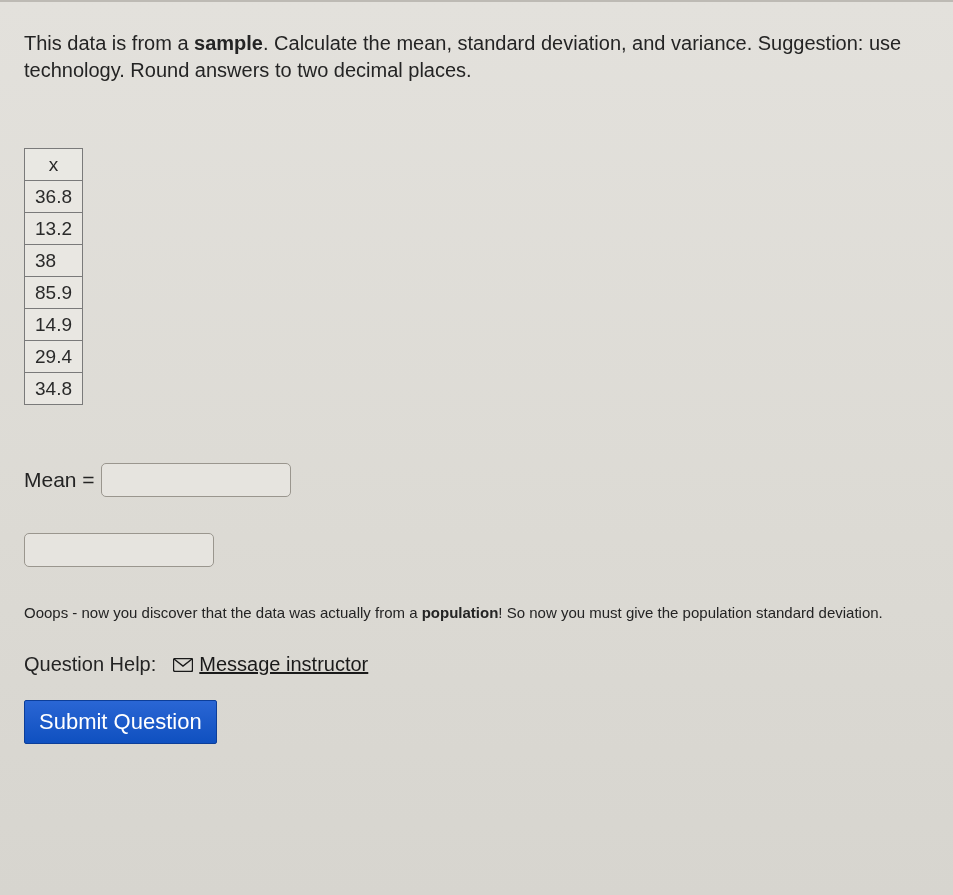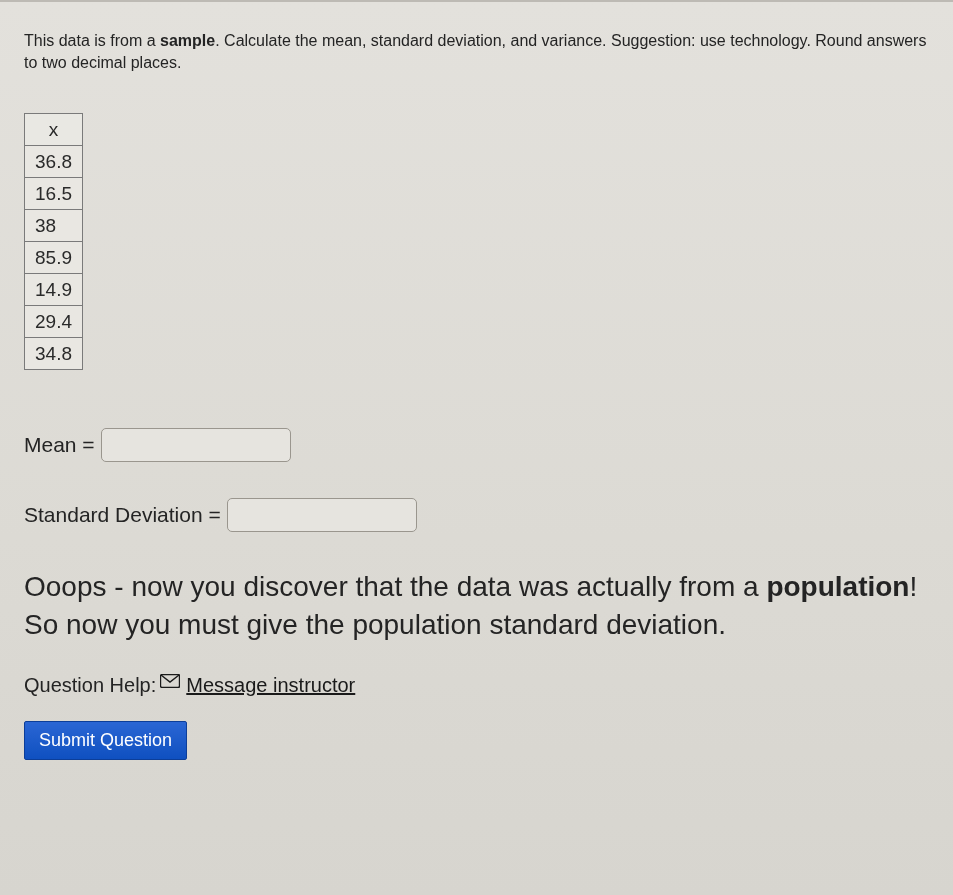--- a/index.html
+++ b/index.html
@@ -14,23 +14,23 @@
     overflow: hidden;
   }
   .page {
     border-top: 2px solid #bdbab4;
     padding: 28px 24px 20px 24px;
     background: #e0ded9;
     background: linear-gradient(180deg,#e3e1dc 0%, #dcdad4 60%, #d7d5cf 100%);
     min-height: 895px;
   }
   .prompt {
-    font-size: 16px;
+    font-size: 20px;
     line-height: 1.35;
-    margin-bottom: 40px;
+    margin-bottom: 64px;
     color: #242424;
   }
   .prompt b { font-weight: 700; }
 
   table.data {
     border-collapse: collapse;
     margin-bottom: 58px;
   }
   table.data th, table.data td {
     border: 1px solid #7a7a7a;
@@ -60,56 +60,57 @@
     height: 34px;
     width: 190px;
     border: 1px solid #9a968e;
     border-radius: 5px;
     background: #e6e4df;
     font-size: 18px;
     padding: 0 8px;
   }
 
   .ooops {
-    font-size: 28px;
+    font-size: 15px;
     line-height: 1.35;
     margin-top: 34px;
     margin-bottom: 30px;
     color: #242424;
   }
   .ooops b { font-weight: 700; }
 
   .help-row {
     font-size: 20px;
     color: #242424;
     margin-top: 20px;
     margin-bottom: 24px;
     display: flex;
     align-items: center;
-    gap: 4px;
+    gap: 17px;
   }
   .help-row a {
     color: #1a1a1a;
     text-decoration: underline;
     display: inline-flex;
+    align-items: center;
     gap: 6px;
   }
   .mail-icon {
     display: inline-block;
     width: 20px;
     height: 14px;
   }
   .mail-icon svg { display: block; }
 
   .submit-btn {
     display: inline-block;
     background: #1357c8;
     background: linear-gradient(180deg,#2a66d4,#0f50c0);
     color: #fff;
-    font-size: 18px;
+    font-size: 22px;
     padding: 8px 14px;
     border: 1px solid #0c3e99;
     border-radius: 2px;
     cursor: pointer;
   }
 </style>
 </head>
 <body>
 
 <div class="page">
@@ -122,21 +123,21 @@
     <thead>
       <tr>
           <th>x</th>
         </tr>
     </thead>
     <tbody>
       <tr>
           <td>36.8</td>
         </tr>
       <tr>
-          <td>16.5</td>
+          <td>13.2</td>
         </tr>
       <tr>
           <td>38</td>
         </tr>
       <tr>
           <td>85.9</td>
         </tr>
       <tr>
           <td>14.9</td>
         </tr>
@@ -148,21 +149,20 @@
         </tr>
     </tbody>
   </table>
 
   <div class="field-row">
     <span class="label">Mean =</span>
     <input type="text" value="" style="">
   </div>
 
   <div class="field-row">
-    <span class="label">Standard Deviation =</span>
     <input type="text" value="" style="">
   </div>
 
 
   <div class="ooops">
     <span>Ooops - now you discover that the data was actually from a </span><b>population</b><span>! So now you must give the population standard deviation.</span>
   </div>
 
 
   <div class="help-row">

